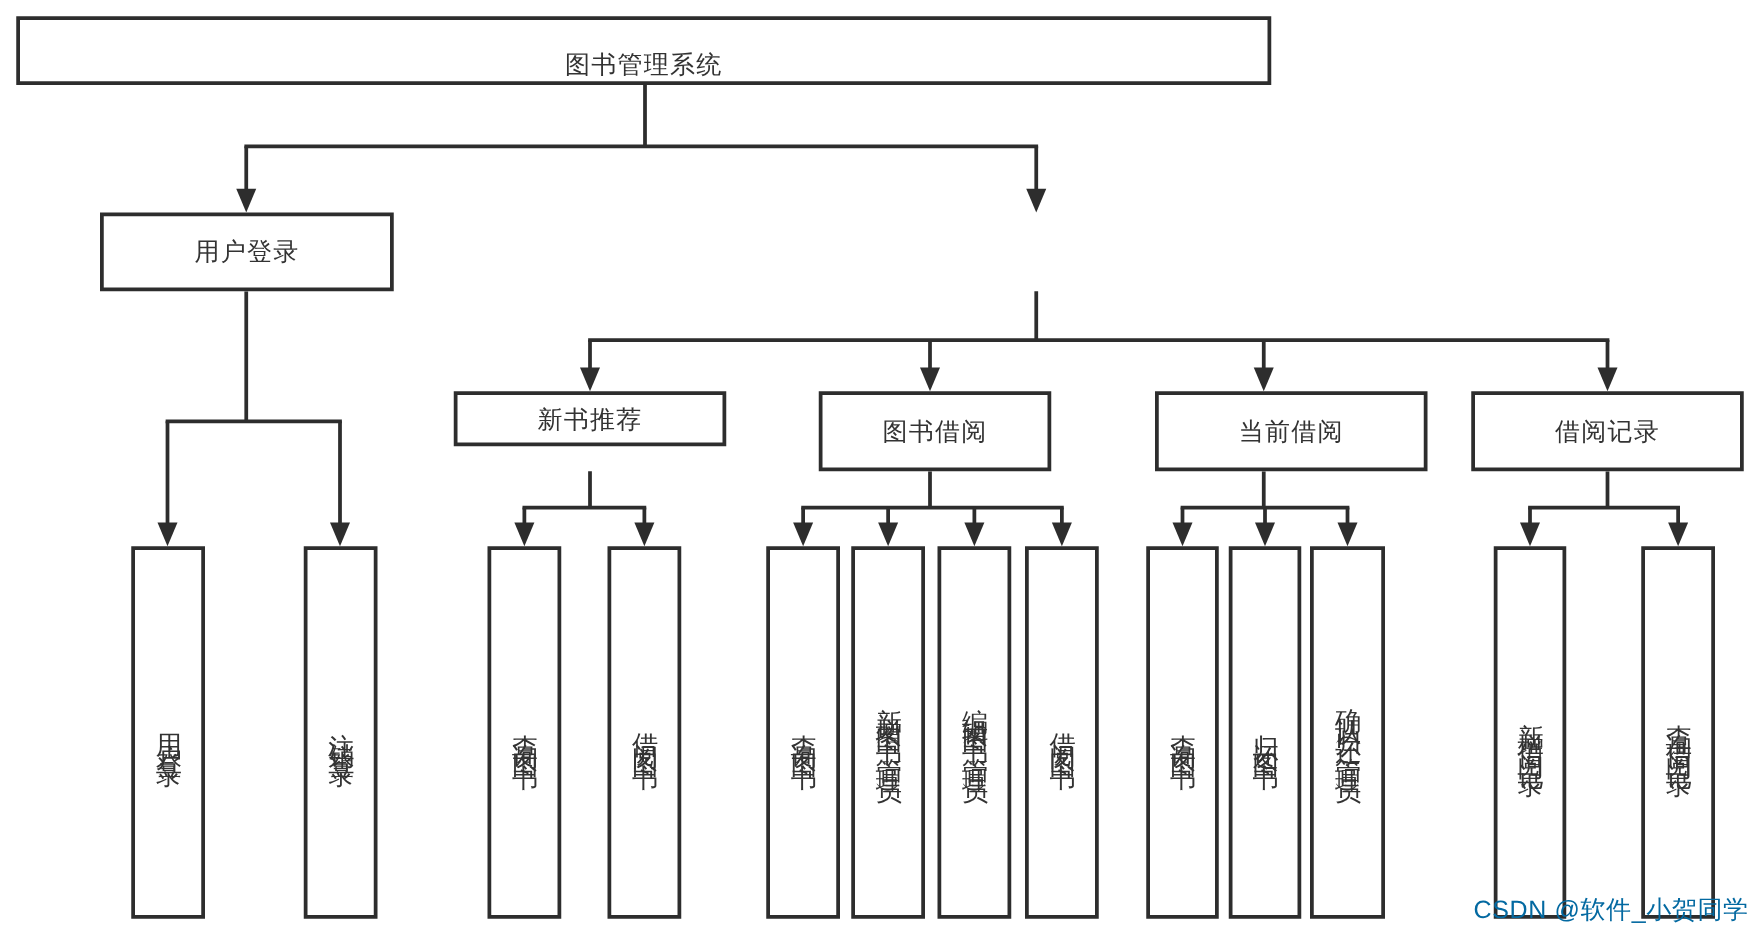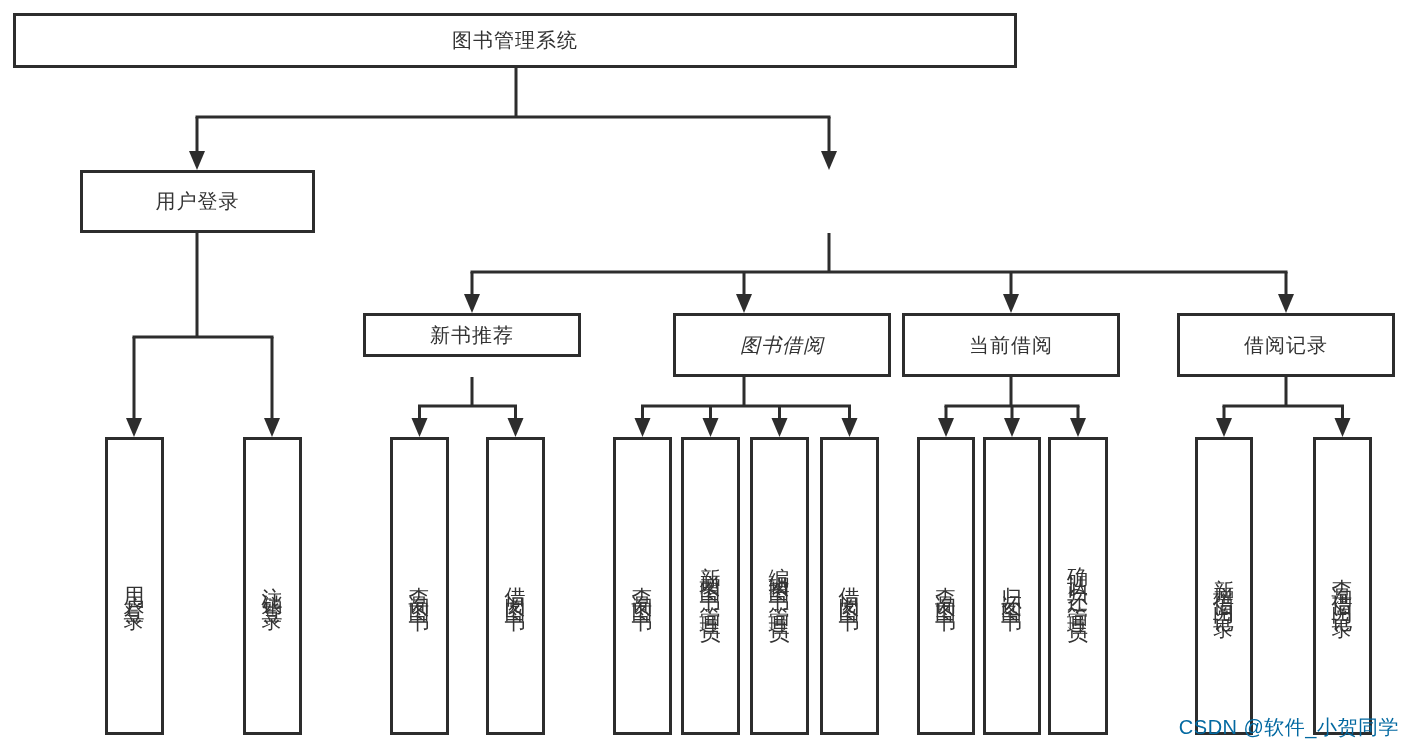--- a/index.html
+++ b/index.html
@@ -11,26 +11,26 @@
   .box {
     position:absolute; box-sizing:border-box; background:#ffffff;
     border:3px solid #2d2d2d; color:#333333;
     display:flex; align-items:center; justify-content:center;
     z-index:2;
   }
   .h-label { font-size:20px; letter-spacing:1px; white-space:nowrap; }
   .v-label { writing-mode:vertical-rl; text-orientation:mixed; font-size:21px; letter-spacing:8px; line-height:1.1; }
 
   
-  #root       { left:13px;  top:13px;  width:1004px; height:55px; }
+  #root       { left:13px;  top:13px;  width:1004px; height:55px;align-items:flex-end; }
   #n-login    { left:80px;  top:170px; width:235px;  height:63px; }
   #n-mgmt     { left:711px; top:170px; width:236px;  height:63px; }
   #m-recommend{ left:363px; top:313px; width:218px;  height:44px; }
-  #m-borrow   { left:673px; top:313px; width:218px;  height:64px;font-style:italic; }
-  #m-current  { left:902px; top:313px; width:218px;  height:64px; }
+  #m-borrow   { left:655px; top:313px; width:186px;  height:64px; }
+  #m-current  { left:924px; top:313px; width:218px;  height:64px; }
   #m-records  { left:1177px;top:313px; width:218px;  height:64px; }
   .leaf       { top:437px; height:298px; }
   #l-user-login { left:105px;  width:59px; }
   #l-logout     { left:243px;  width:59px; }
   #l-a1         { left:390px;  width:59px; }
   #l-a2         { left:486px;  width:59px; }
   #l-b1         { left:613px;  width:59px; }
   #l-b2         { left:681px;  width:59px; }
   #l-b3         { left:750px;  width:59px; }
   #l-b4         { left:820px;  width:59px; }

